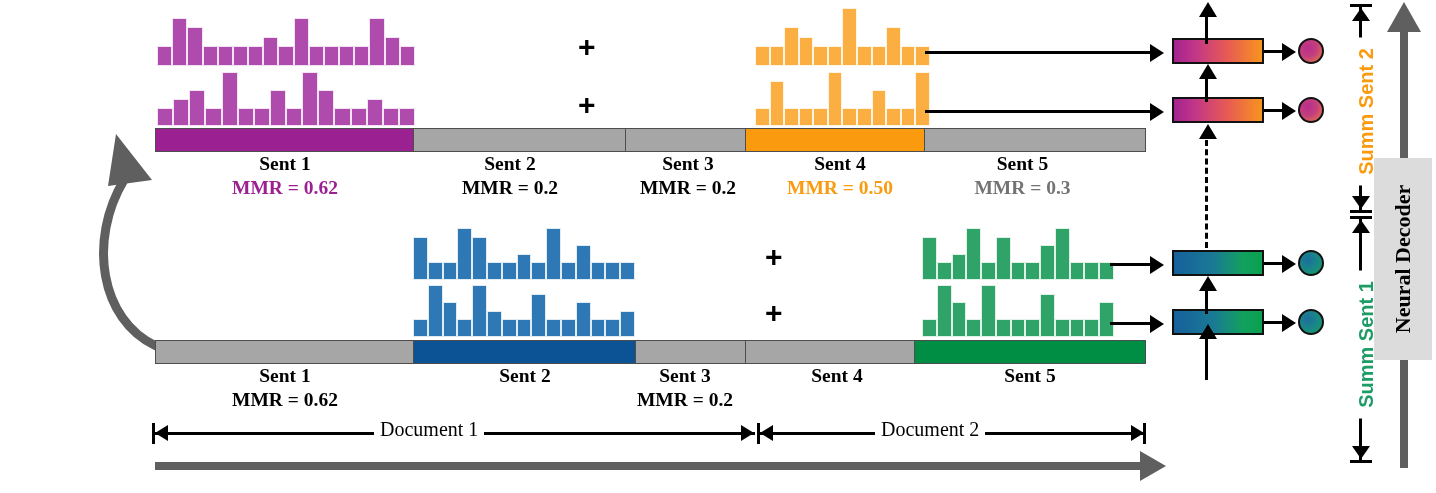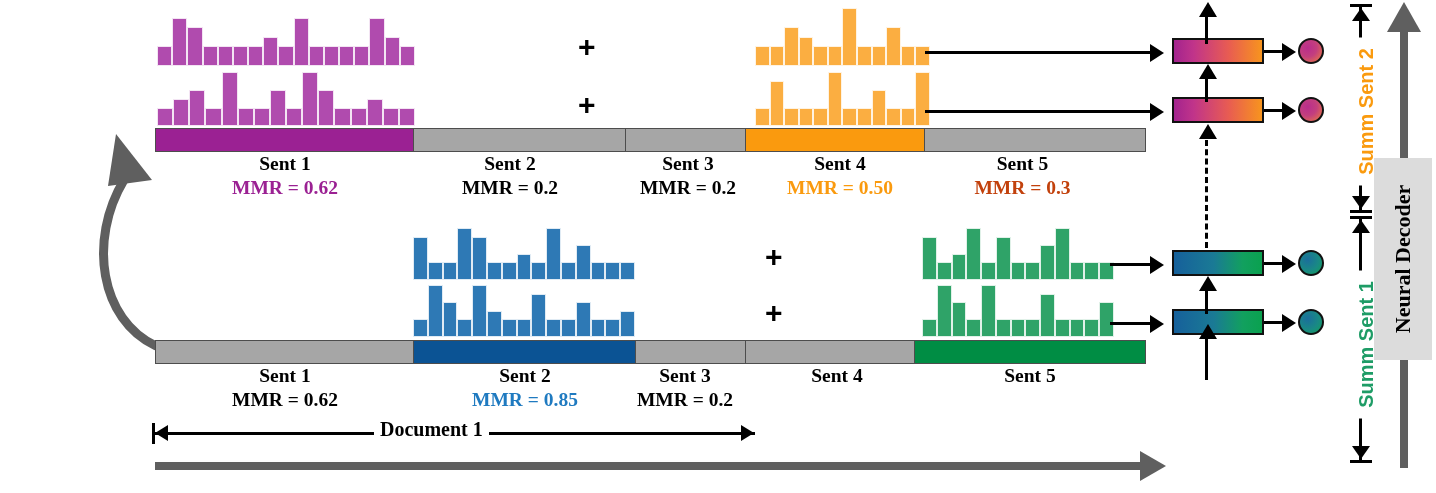--- a/index.html
+++ b/index.html
@@ -51,21 +51,21 @@
   .arcsvg{position:absolute;left:60px;top:120px;}
 
   
   .measure{position:absolute;height:22px;}
   .mline{position:absolute;top:10px;height:2.6px;background:#000;}
   .mcapL{position:absolute;top:1px;width:3px;height:21px;background:#000;}
   .mArrowL{position:absolute;top:3px;width:0;height:0;border-right:13px solid #000;
            border-top:8px solid transparent;border-bottom:8px solid transparent;}
   .mArrowR{position:absolute;top:3px;width:0;height:0;border-left:13px solid #000;
            border-top:8px solid transparent;border-bottom:8px solid transparent;}
-  .mlabel{position:absolute;top:-4px;font-weight:bold;font-size:20px;background:#fff;
+  .mlabel{position:absolute;top:-4px;font-weight:normal;font-size:20px;background:#fff;
           padding:0 6px;white-space:nowrap;}
 
   
   .encline{position:absolute;height:8px;background:#5f5f5f;}
   .encArrow{position:absolute;width:0;height:0;border-left:26px solid #5f5f5f;
             border-top:15px solid transparent;border-bottom:15px solid transparent;}
 
   
   .vmeasure{position:absolute;width:22px;}
   .vmline{position:absolute;left:9px;width:3px;background:#000;}
@@ -183,21 +183,21 @@
   <div class="cap" style="left:598px;top:152px;width:180px;">
     <span>Sent 3</span>
     <span class="mmr" style="color:#000;">MMR = 0.2</span>
   </div>
   <div class="cap" style="left:740px;top:152px;width:200px;">
     <span>Sent 4</span>
     <span class="mmr" style="color:#FA9A0E;">MMR = 0.50</span>
   </div>
   <div class="cap" style="left:930px;top:152px;width:185px;">
     <span>Sent 5</span>
-    <span class="mmr" style="color:#c2410c;">MMR = 0.3</span>
+    <span class="mmr" style="color:#737373;">MMR = 0.3</span>
   </div>
 
   <div class="hist" style="left:413px;top:228px;width:222px;height:52px;">
   <div class="bar" style="flex: 1 1 0px; background: rgb(46, 121, 181); height: 43.42px;"></div>
       <div class="bar" style="flex: 1 1 0px; background: rgb(46, 121, 181); height: 17.68px;"></div>
       <div class="bar" style="flex: 1 1 0px; background: rgb(46, 121, 181); height: 17.68px;"></div>
       <div class="bar" style="flex: 1 1 0px; background: rgb(46, 121, 181); height: 52px;"></div>
       <div class="bar" style="flex: 1 1 0px; background: rgb(46, 121, 181); height: 43.42px;"></div>
       <div class="bar" style="flex: 1 1 0px; background: rgb(46, 121, 181); height: 17.68px;"></div>
       <div class="bar" style="flex: 1 1 0px; background: rgb(46, 121, 181); height: 17.68px;"></div>
@@ -269,21 +269,20 @@
     <div class="seg" style="width:170px;background:#A6A6A6;"></div>
     <div class="seg" style="width:232px;background:#008D44;"></div>
   </div>
 
   <div class="cap" style="left:185px;top:364px;width:200px;">
     <span>Sent 1</span>
     <span class="mmr" style="color:#000;">MMR = 0.62</span>
   </div>
   <div class="cap" style="left:430px;top:364px;width:190px;">
     <span>Sent 2</span>
-    <span class="mmr" style="color:#1F7AC0;">MMR = 0.85</span>
   </div>
   <div class="cap" style="left:595px;top:364px;width:180px;">
     <span>Sent 3</span>
     <span class="mmr" style="color:#000;">MMR = 0.2</span>
   </div>
   <div class="cap" style="left:742px;top:364px;width:190px;">
     <span>Sent 4</span>
   </div>
   <div class="cap" style="left:935px;top:364px;width:190px;">
     <span>Sent 5</span>
@@ -360,17 +359,25 @@
   </div>
 
   <div class="measure" style="left:152px;top:422px;width:605px;">
     <div class="mcapL" style="left:0;"></div>
     <div class="mline" style="left:2px;width:601px;"></div>
     <div class="mArrowL" style="left:3px;"></div>
     <div class="mArrowR" style="left:589px;"></div>
     <div class="mlabel" style="left:222px;">Document 1</div>
   </div>
 
+  <div class="measure" style="left:757px;top:422px;width:390px;">
+    <div class="mcapL" style="left:0;"></div>
+    <div class="mline" style="left:2px;width:386px;"></div>
+    <div class="mArrowL" style="left:3px;"></div>
+    <div class="mArrowR" style="left:374px;"></div>
+    <div class="mcapL" style="left:386px;"></div>
+    <div class="mlabel" style="left:118px;">Document 2</div>
+  </div>
 
   <div class="encline" style="left:155px;top:462px;width:988px;"></div>
   <div class="encArrow" style="left:1140px;top:451px;"></div>
 
 </div>
 
 </body></html>

